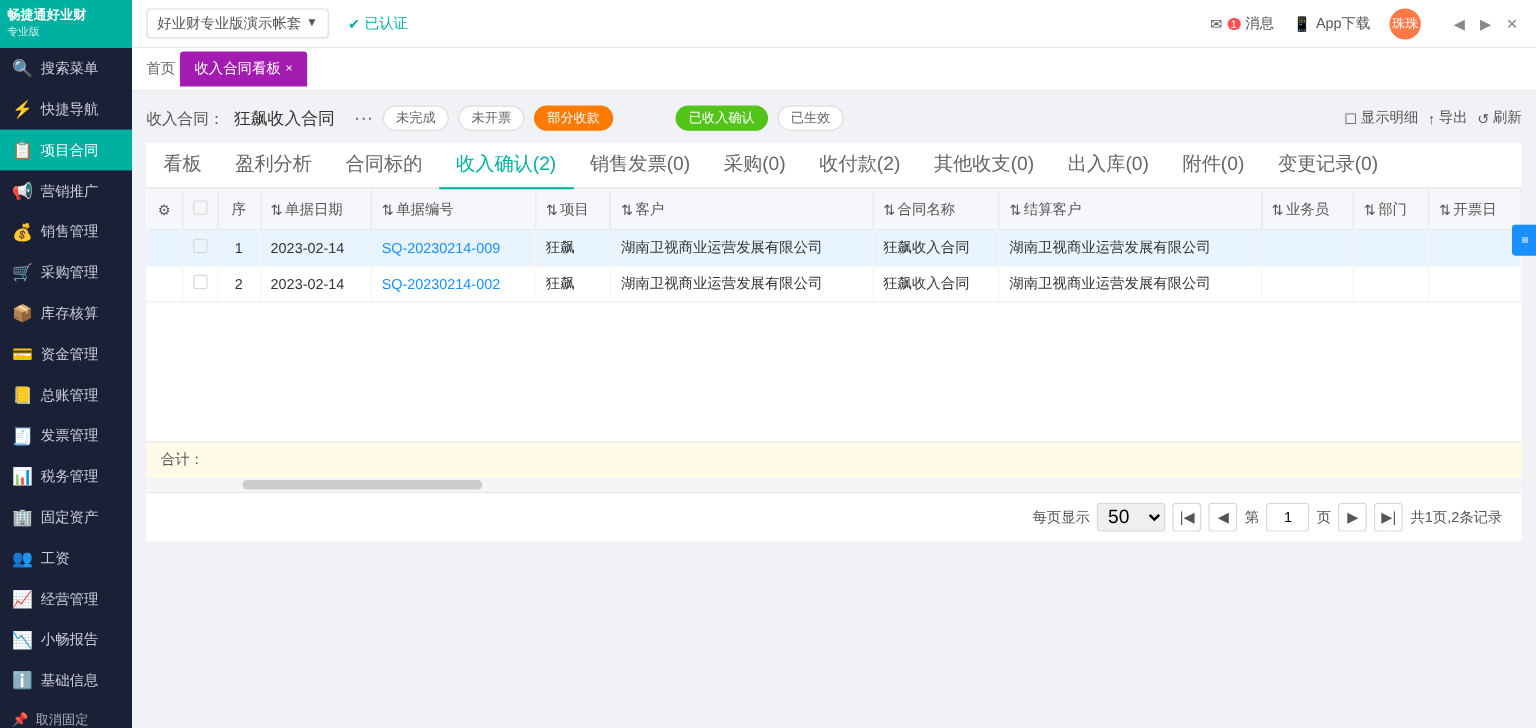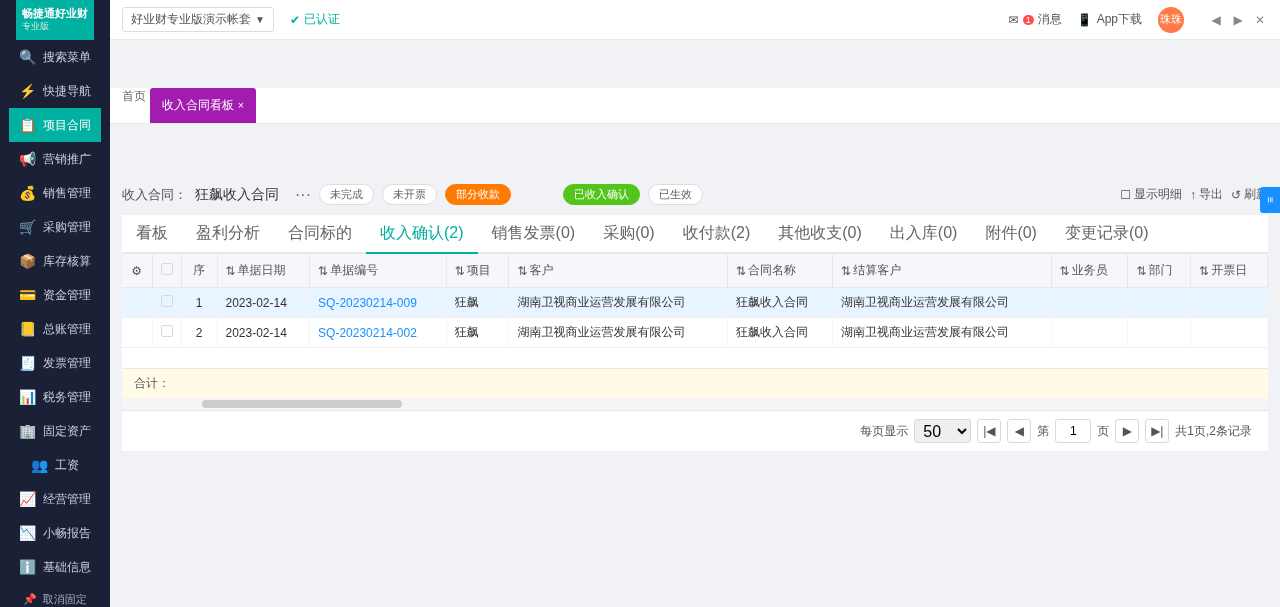--- a/index.html
+++ b/index.html
@@ -1,41 +1,41 @@
 <!DOCTYPE html>
 <html><head>
   <meta charset="utf-8">
   <style>
     * { box-sizing: border-box; margin: 0; padding: 0; }
     body { font-family: "Microsoft YaHei", "PingFang SC", sans-serif; font-size: 12px; background: #f0f2f5; color: #333; overflow: hidden; height: 607px; display: flex; }
 
     
-    .sidebar { width: 110px; background: #1a2035; height: 607px; display: flex; flex-direction: column; flex-shrink: 0; align-items: center; }
+    .sidebar { width: 110px; background: #1a2035; height: 607px; display: flex; flex-direction: column; flex-shrink: 0; }
     .sidebar-logo { background: #00b0a0; padding: 8px 6px; display: flex; align-items: center; gap: 4px; height: 40px; }
     .sidebar-logo-text { color: white; font-size: 11px; font-weight: bold; line-height: 1.2; }
     .sidebar-logo-sub { color: rgba(255,255,255,0.8); font-size: 9px; }
     .sidebar-nav-item { display: flex; align-items: center; gap: 6px; padding: 8px 10px; color: #ccd; font-size: 12px; cursor: pointer; }
     .sidebar-nav-item.active { background: #00b0a0; color: white; }
     .sidebar-nav-item .nav-icon { width: 18px; height: 18px; display: flex; align-items: center; justify-content: center; font-size: 14px; }
     .sidebar-bottom { margin-top: auto; }
     .sidebar-bottom-item { display: flex; align-items: center; gap: 6px; padding: 8px 10px; color: #aab; font-size: 11px; cursor: pointer; }
 
     
-    .main { flex: 1; display: flex; flex-direction: column; height: 463px; overflow: hidden; gap: 48px; }
+    .main { flex: 1; display: flex; flex-direction: column; height: 463px; overflow: hidden; }
 
     
     .topbar { background: white; height: 40px; display: flex; align-items: center; padding: 0 12px; border-bottom: 1px solid #e8e8e8; gap: 8px; }
     .topbar-company { display: flex; align-items: center; gap: 4px; font-size: 12px; color: #555; border: 1px solid #ddd; border-radius: 3px; padding: 3px 8px; cursor: pointer; }
     .topbar-certified { display: flex; align-items: center; gap: 4px; font-size: 12px; color: #00b0a0; margin-left: 8px; }
     .topbar-right { margin-left: auto; display: flex; align-items: center; gap: 16px; }
     .topbar-icon-item { display: flex; align-items: center; gap: 4px; font-size: 12px; color: #555; cursor: pointer; position: relative; }
     .topbar-avatar { width: 26px; height: 26px; border-radius: 50%; background: #ff7a45; display: flex; align-items: center; justify-content: center; color: white; font-size: 11px; }
 
     
-    .nav-tabs { background: white; height: 36px; display: flex; padding: 0 12px; gap: 4px; border-bottom: 1px solid #e8e8e8; }
+    .nav-tabs { background: white; height: 36px; display: flex; align-items: center; padding: 0 12px; gap: 4px; border-bottom: 1px solid #e8e8e8; }
     .breadcrumb-link { font-size: 12px; color: #666; cursor: pointer; }
     .tab-item { display: flex; align-items: center; gap: 4px; padding: 6px 12px; font-size: 12px; background: #a21caf; color: white; border-radius: 3px 3px 0 0; cursor: pointer; }
     .tab-item .close-btn { font-size: 10px; cursor: pointer; }
 
     
     .content { flex: 1; padding: 12px; overflow: hidden; display: flex; flex-direction: column; }
 
     
     .contract-header { display: flex; align-items: center; gap: 8px; margin-bottom: 10px; }
     .contract-title { font-size: 14px; color: #333; font-weight: 500; }

